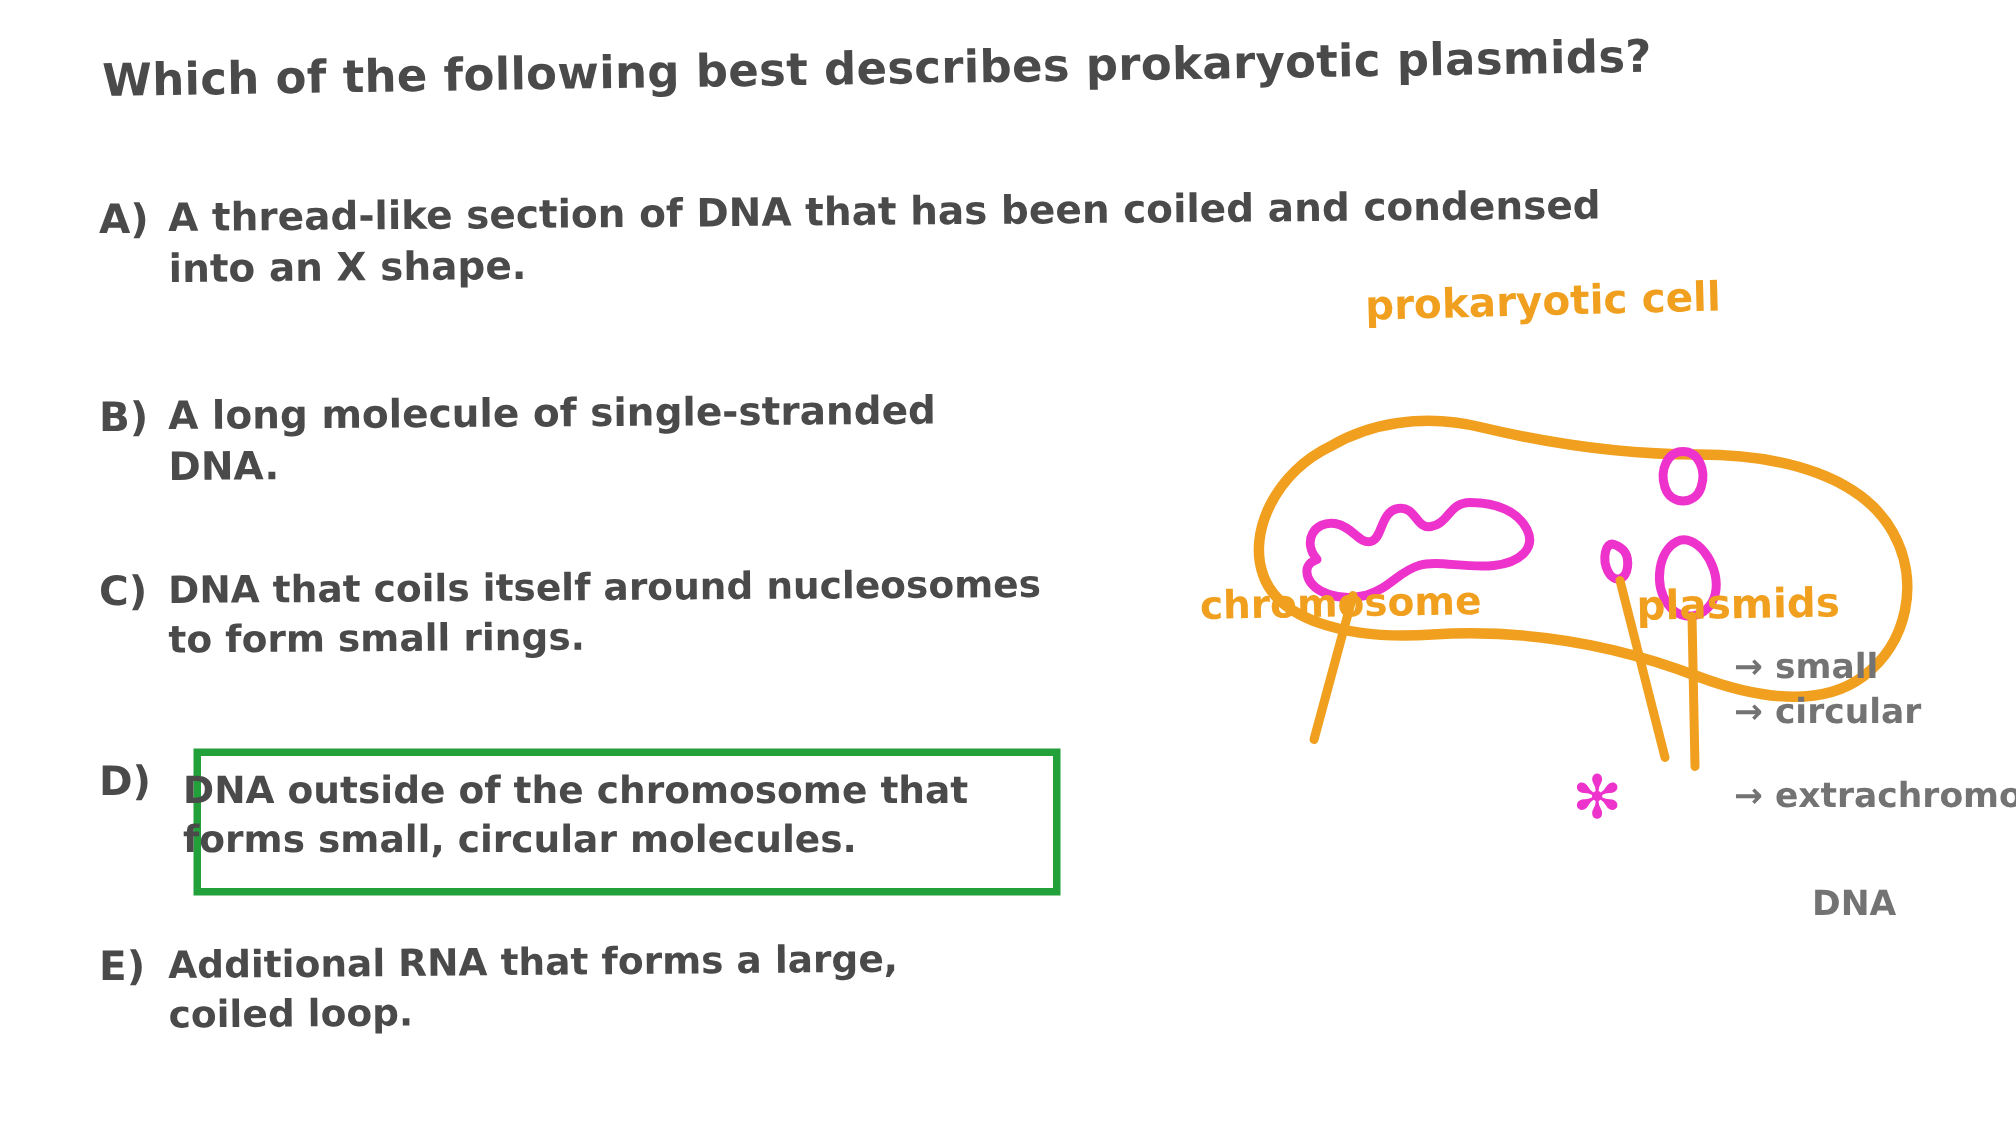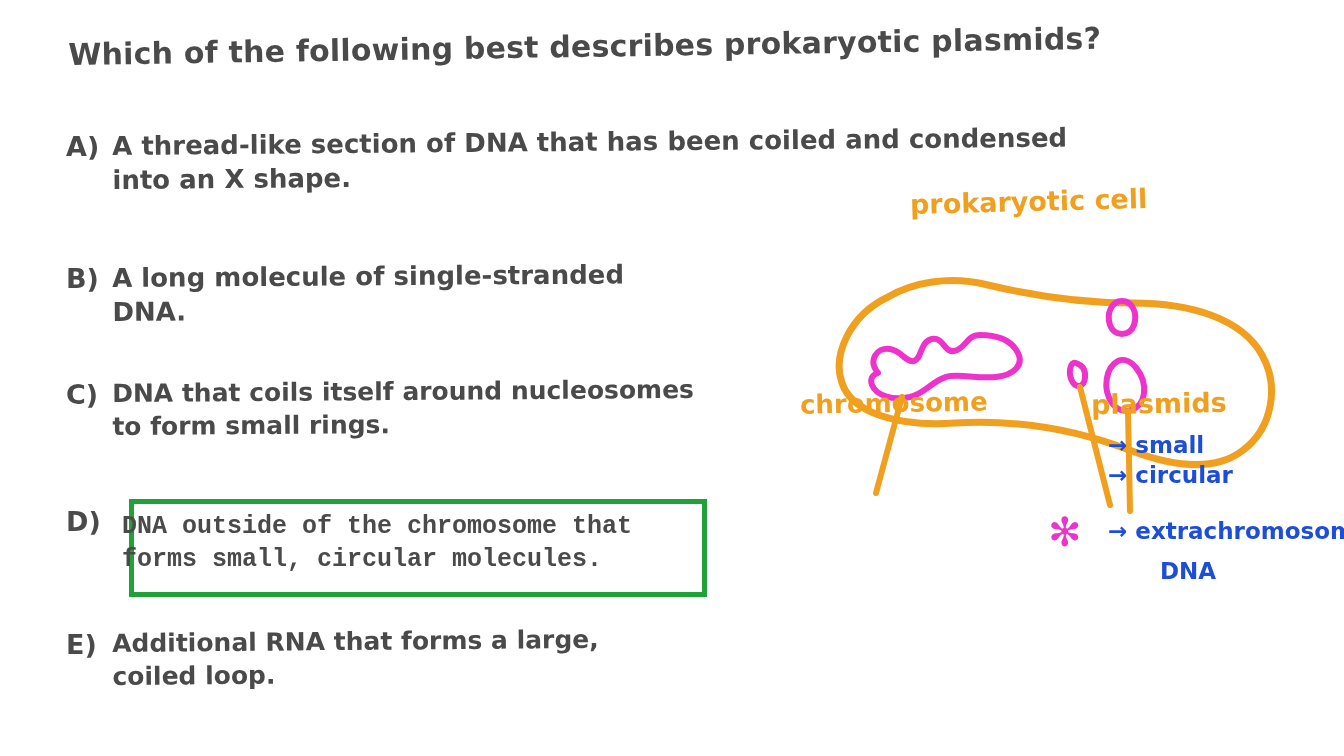--- a/index.html
+++ b/index.html
@@ -86,21 +86,20 @@
     width: 578px;
     height: 98px;
     border: 5px solid #22a03a;
     box-sizing: border-box;
     background: transparent;
   }
   #option-d .opt-text {
     position: relative;
     padding-left: 10px;
     padding-top: 6px;
-    font-family: Liberation Mono, monospace;
   }
 
   
   #diagram {
     position: absolute;
     left: 780px;
     top: 175px;
     width: 560px;
     height: 430px;
   }
@@ -114,30 +113,31 @@
     font-weight: 700;
     font-family: "DejaVu Sans", sans-serif;
     white-space: nowrap;
   }
   #label-cell        { left: 910px;  top: 186px; font-size: 27px; transform: rotate(-1.5deg); }
   #label-chromosome  { left: 800px;  top: 388px; font-size: 26px; transform: rotate(-1deg); }
   #label-plasmids    { left: 1091px; top: 388px; font-size: 27px; transform: rotate(-1deg); }
 
   .bullet {
     position: absolute;
-    color: #1d4ed8;
+    color: #737373;
     font-weight: 700;
     font-size: 23px;
     font-family: "DejaVu Sans", sans-serif;
     white-space: nowrap;
+    margin-left: 48px;
   }
   #bullet-small    { left: 1108px; top: 432px; }
   #bullet-circular { left: 1108px; top: 462px; }
   #bullet-extra    { left: 1108px; top: 518px; }
-  #bullet-extra-2  { left: 1160px; top: 558px; }
+  #bullet-extra-2  { left: 1160px; top: 590px; }
 
   #asterisk {
     position: absolute;
     left: 1048px;
     top: 512px;
     color: #ee33cc;
     font-size: 40px;
     line-height: 1;
     font-weight: 700;
     font-family: "DejaVu Sans", sans-serif;

